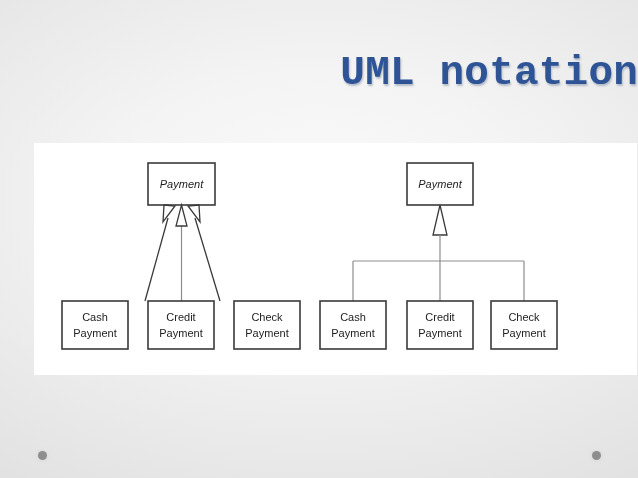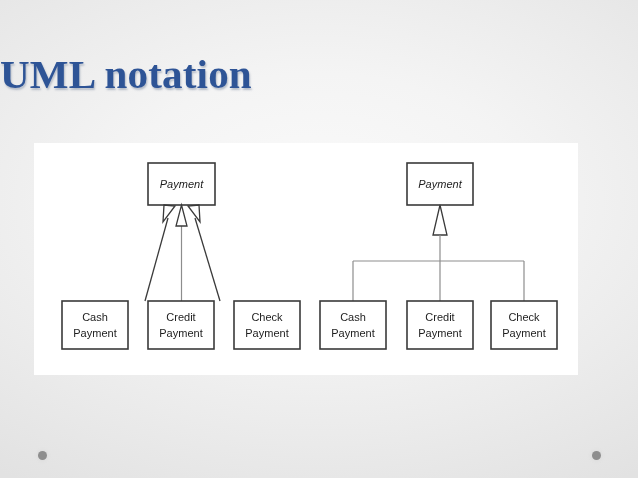--- a/index.html
+++ b/index.html
@@ -18,34 +18,34 @@
     width: 638px;
     height: 478px;
     background:
       radial-gradient(ellipse 85% 70% at 50% 42%, #fafafa 0%, #f4f4f4 38%, #ececec 66%, #e2e2e2 100%);
   }
   .slide-title {
     position: absolute;
     left: 0;
     top: 50px;
     width: 638px;
-    text-align: left;
-    font-family: Liberation Serif, serif;
+    text-align: right;
+    font-family: Liberation Mono, monospace;
     font-size: 41px;
     font-weight: bold;
     color: #2e5496;
     letter-spacing: 0.2px;
     text-shadow: 1px 2px 2px rgba(160,170,185,0.75);
     white-space: nowrap;
   }
   .diagram-panel {
     position: absolute;
     left: 34px;
     top: 143px;
-    width: 544px;
+    width: 603px;
     height: 232px;
     background: #ffffff;
   }
   .diagram-panel svg {
     display: block;
   }
   .cls-box {
     fill: #ffffff;
     stroke: #3a3a3a;
     stroke-width: 1.6;

